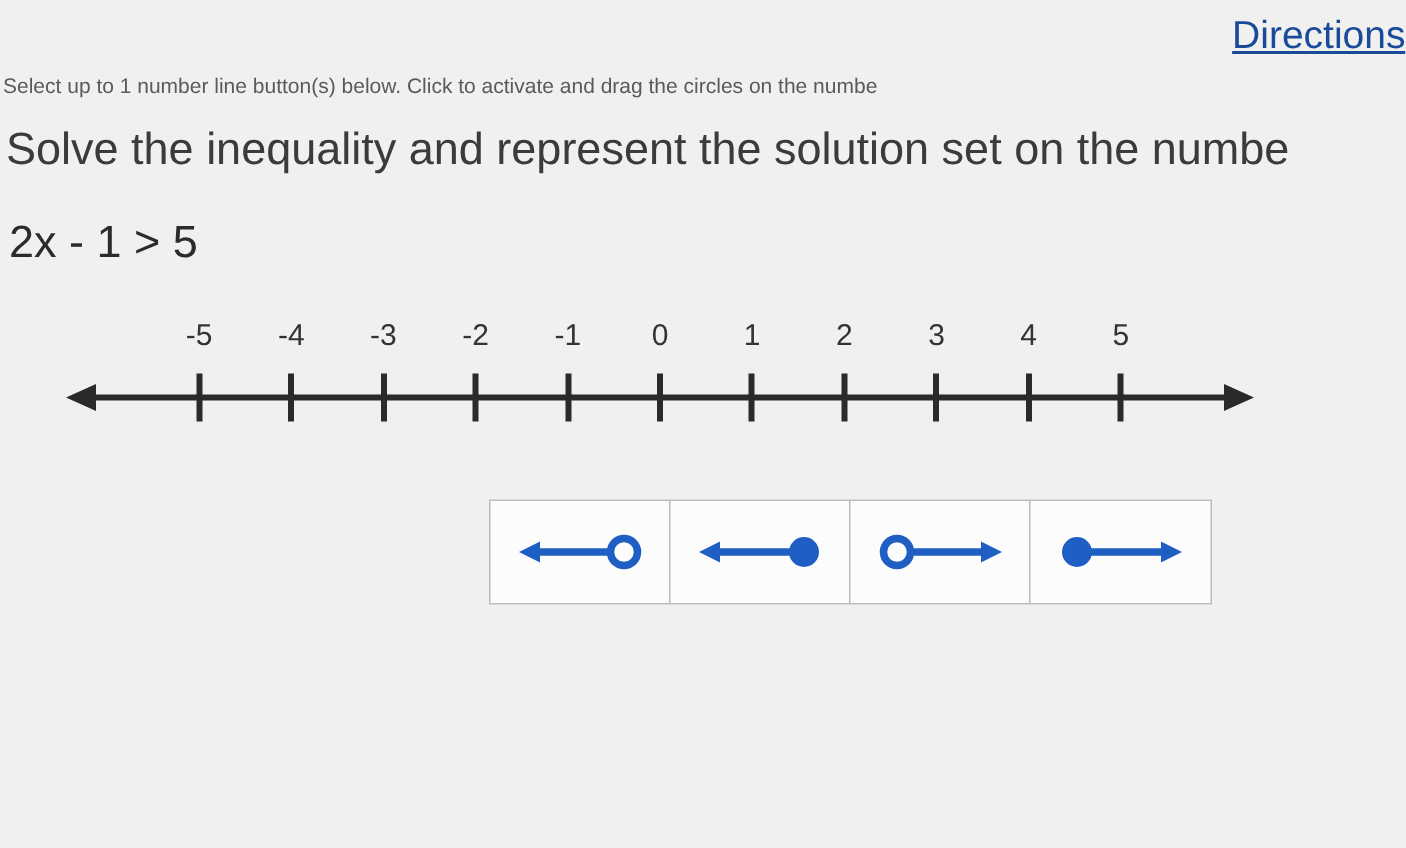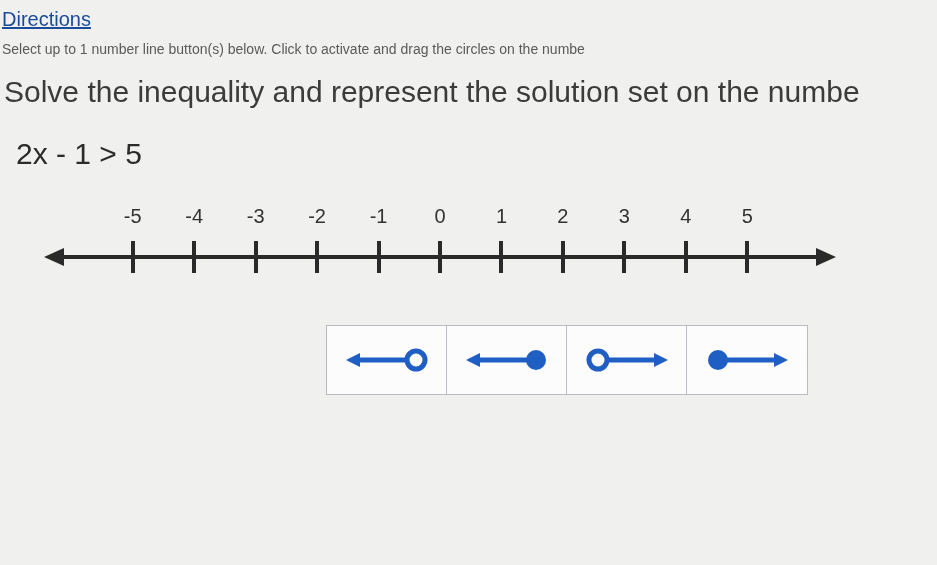--- a/index.html
+++ b/index.html
@@ -6,43 +6,44 @@
   body {
     width: 937px;
     height: 565px;
     font-family: Arial, Helvetica, sans-serif;
     background: #f0f0ee;
     overflow: hidden;
     padding: 8px 0 0 0;
   }
   .directions-heading {
     color: #1a4b9a;
-    font-size: 20px;
+    font-size: 26px;
     text-decoration: underline;
     padding-left: 2px;
     margin-bottom: 10px;
+    text-align: right;
   }
   .directions-text {
     color: #5a5a5a;
     font-size: 14px;
     padding-left: 2px;
     margin-bottom: 18px;
     white-space: nowrap;
   }
   .question-text {
     color: #3b3b3b;
     font-size: 30px;
     padding-left: 4px;
     margin-bottom: 28px;
     white-space: nowrap;
   }
   .inequality {
     color: #2b2b2b;
     font-size: 30px;
-    padding-left: 16px;
+    padding-left: 6px;
     margin-bottom: 34px;
   }
   .numline-wrap {
     width: 800px;
     margin-left: 40px;
     position: relative;
     height: 100px;
   }
   .numline-labels {
     display: flex;

